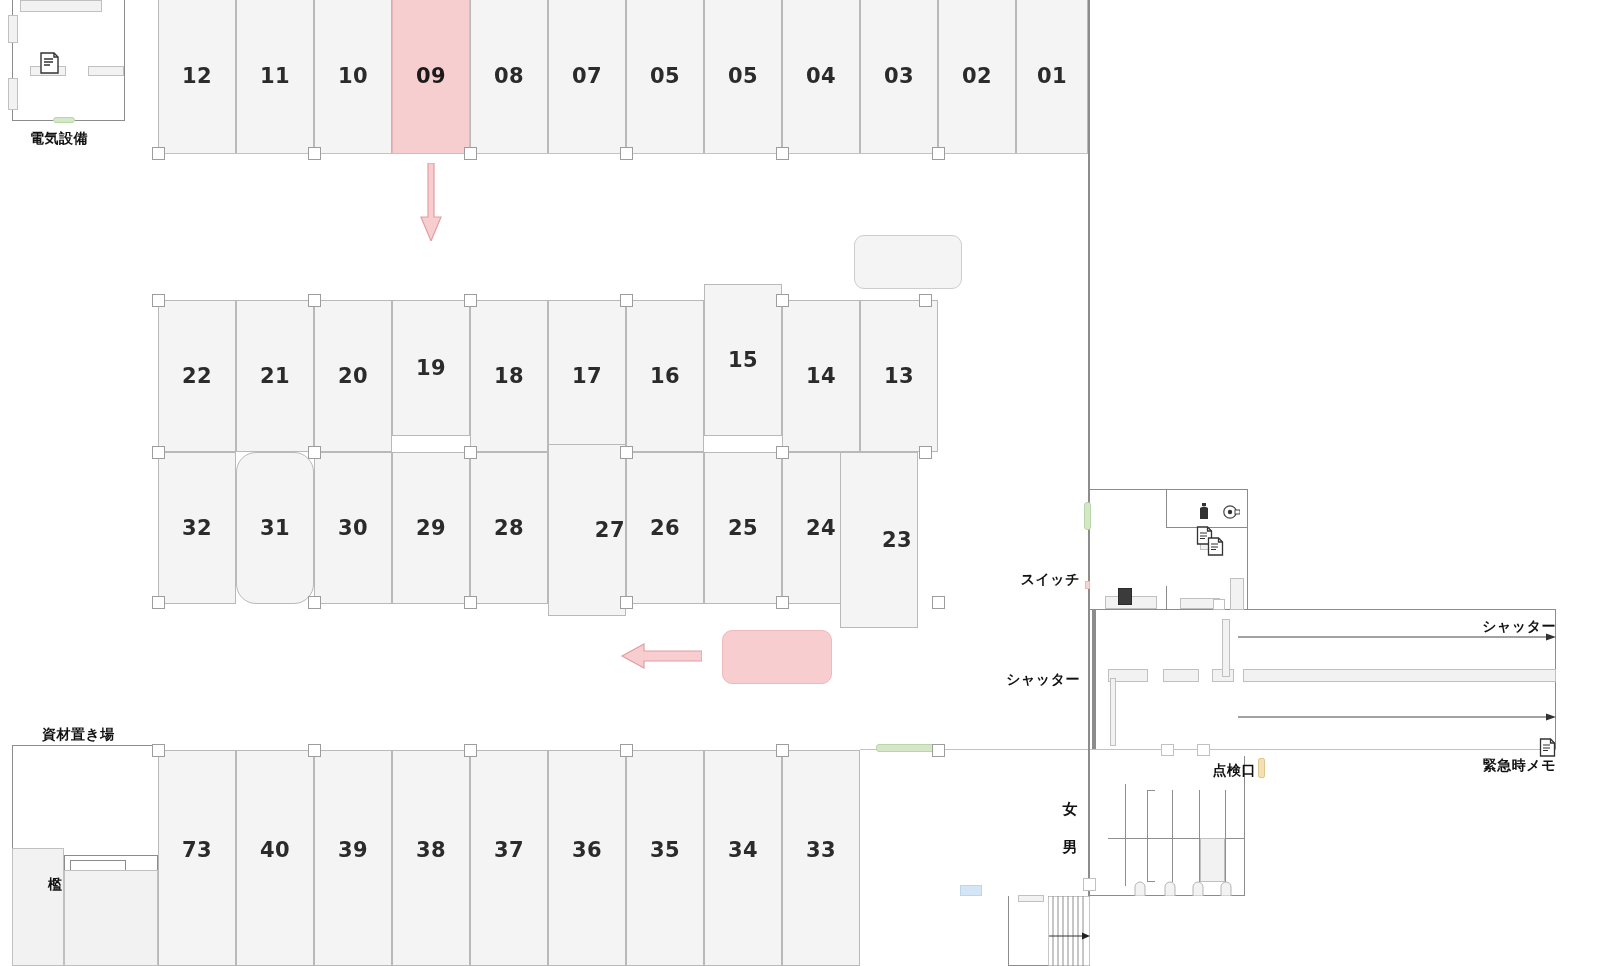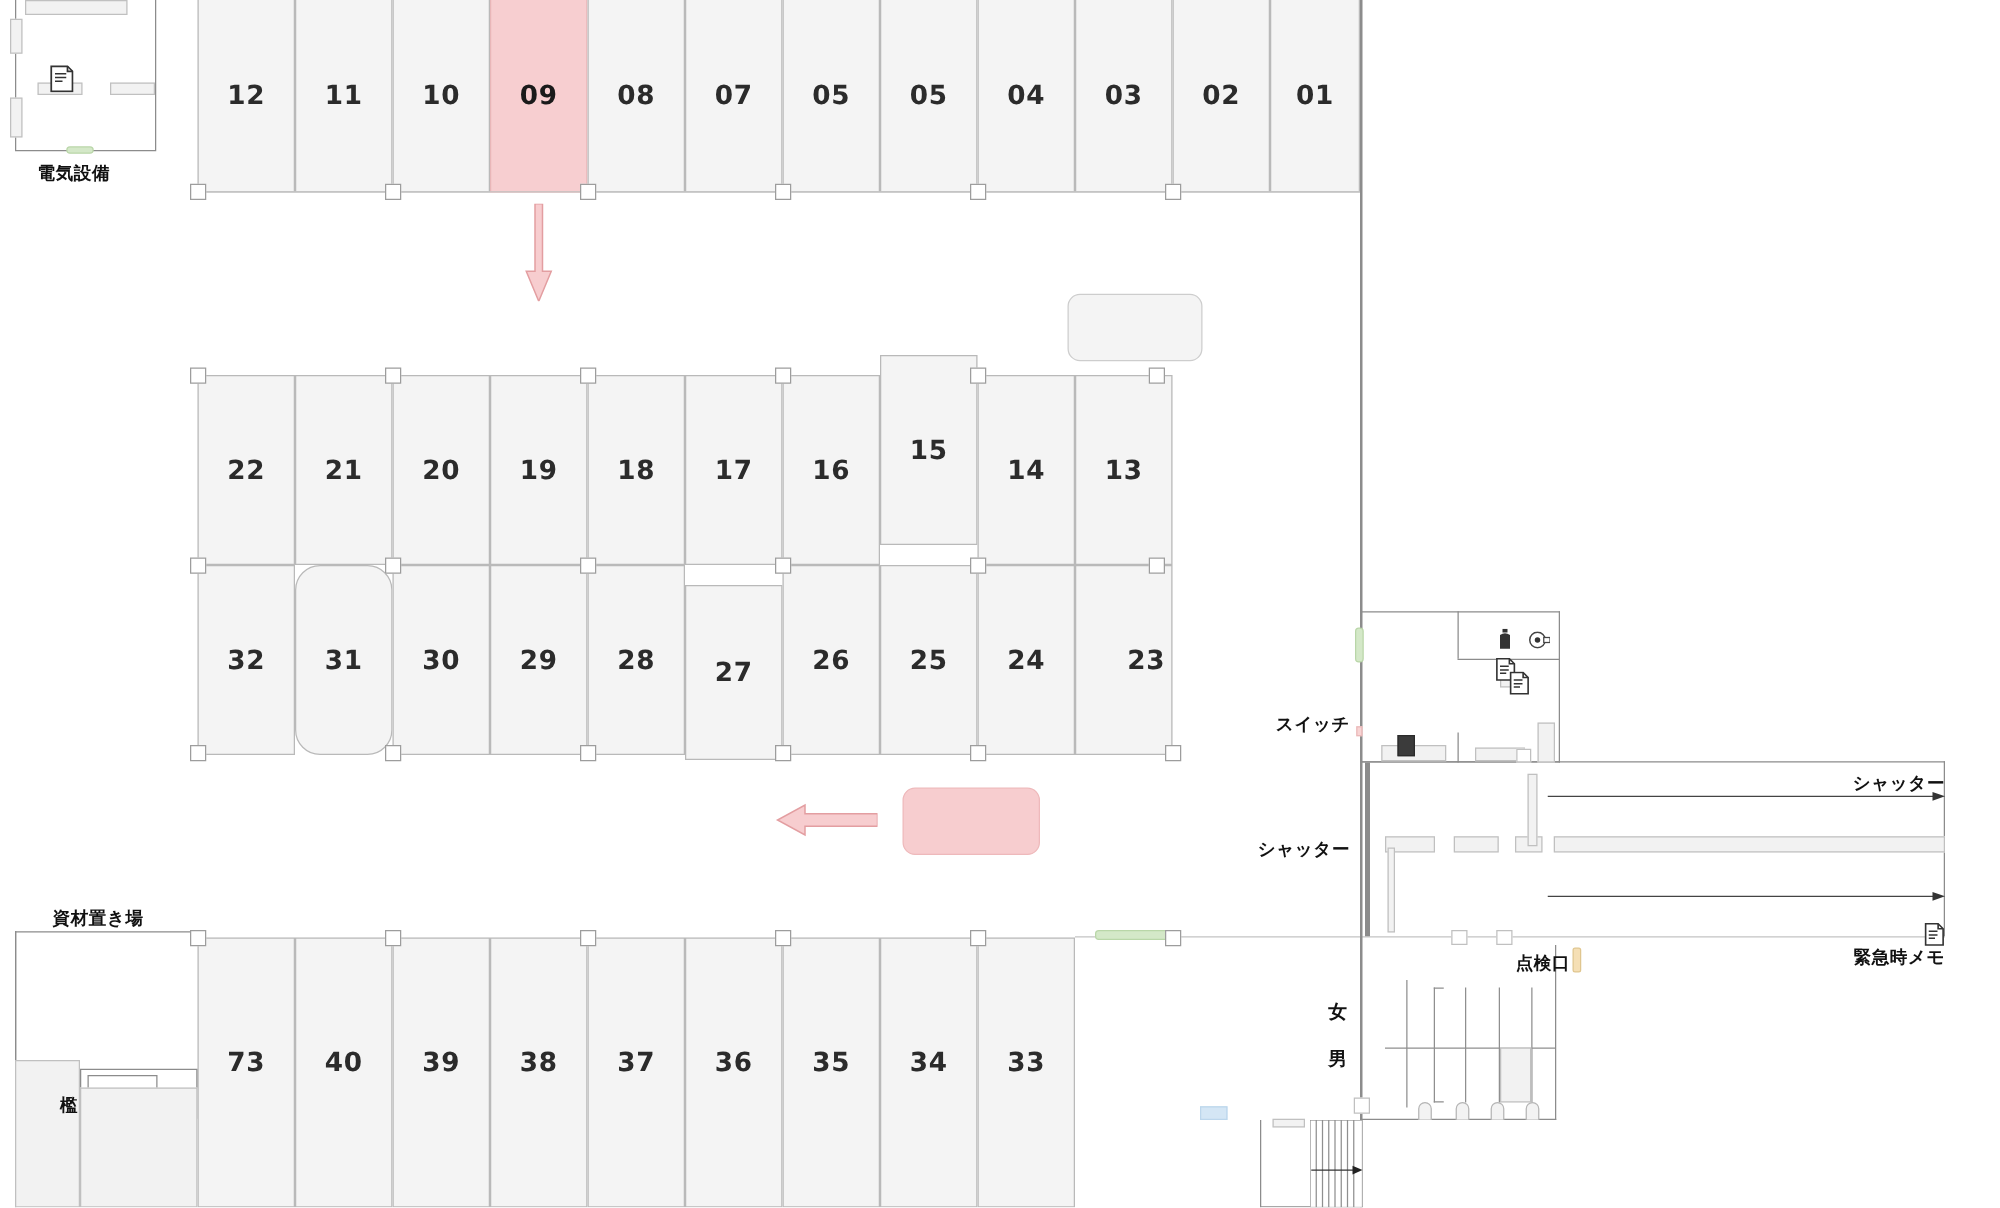--- a/index.html
+++ b/index.html
@@ -193,21 +193,21 @@
 
   <div class="stall" style="left:158px;top:300px;width:78px;height:152px;">
       <span class="num">22</span>
     </div>
   <div class="stall" style="left:236px;top:300px;width:78px;height:152px;">
       <span class="num">21</span>
     </div>
   <div class="stall" style="left:314px;top:300px;width:78px;height:152px;">
       <span class="num">20</span>
     </div>
-  <div class="stall" style="left:392px;top:300px;width:78px;height:152px;">
+  <div class="stall" style="left:392px;top:300px;width:78px;height:136px;">
       <span class="num">19</span>
     </div>
   <div class="stall" style="left:470px;top:300px;width:78px;height:152px;">
       <span class="num">18</span>
     </div>
   <div class="stall" style="left:548px;top:300px;width:78px;height:152px;">
       <span class="num">17</span>
     </div>
   <div class="stall" style="left:626px;top:300px;width:78px;height:152px;">
       <span class="num">16</span>
@@ -230,33 +230,33 @@
     </div>
   <div class="stall" style="left:314px;top:452px;width:78px;height:152px;">
       <span class="num">30</span>
     </div>
   <div class="stall" style="left:392px;top:452px;width:78px;height:152px;">
       <span class="num">29</span>
     </div>
   <div class="stall" style="left:470px;top:452px;width:78px;height:152px;">
       <span class="num">28</span>
     </div>
-  <div class="stall" style="left:548px;top:468px;width:78px;height:140px;">
+  <div class="stall" style="left:548px;top:444px;width:78px;height:172px;justify-content:flex-end;">
       <span class="num">27</span>
     </div>
   <div class="stall" style="left:626px;top:452px;width:78px;height:152px;">
       <span class="num">26</span>
     </div>
   <div class="stall" style="left:704px;top:452px;width:78px;height:152px;">
       <span class="num">25</span>
     </div>
   <div class="stall" style="left:782px;top:452px;width:78px;height:152px;">
       <span class="num">24</span>
     </div>
-  <div class="stall" style="left:860px;top:452px;width:78px;height:152px;padding-left:36px;">
+  <div class="stall" style="left:840px;top:452px;width:78px;height:176px;padding-left:36px;">
       <span class="num">23</span>
     </div>
 
   <div class="pillar" style="left:152px;top:294px;"></div>
   <div class="pillar" style="left:308px;top:294px;"></div>
   <div class="pillar" style="left:464px;top:294px;"></div>
   <div class="pillar" style="left:620px;top:294px;"></div>
   <div class="pillar" style="left:776px;top:294px;"></div>
   <div class="pillar" style="left:919px;top:294px;"></div>
 

